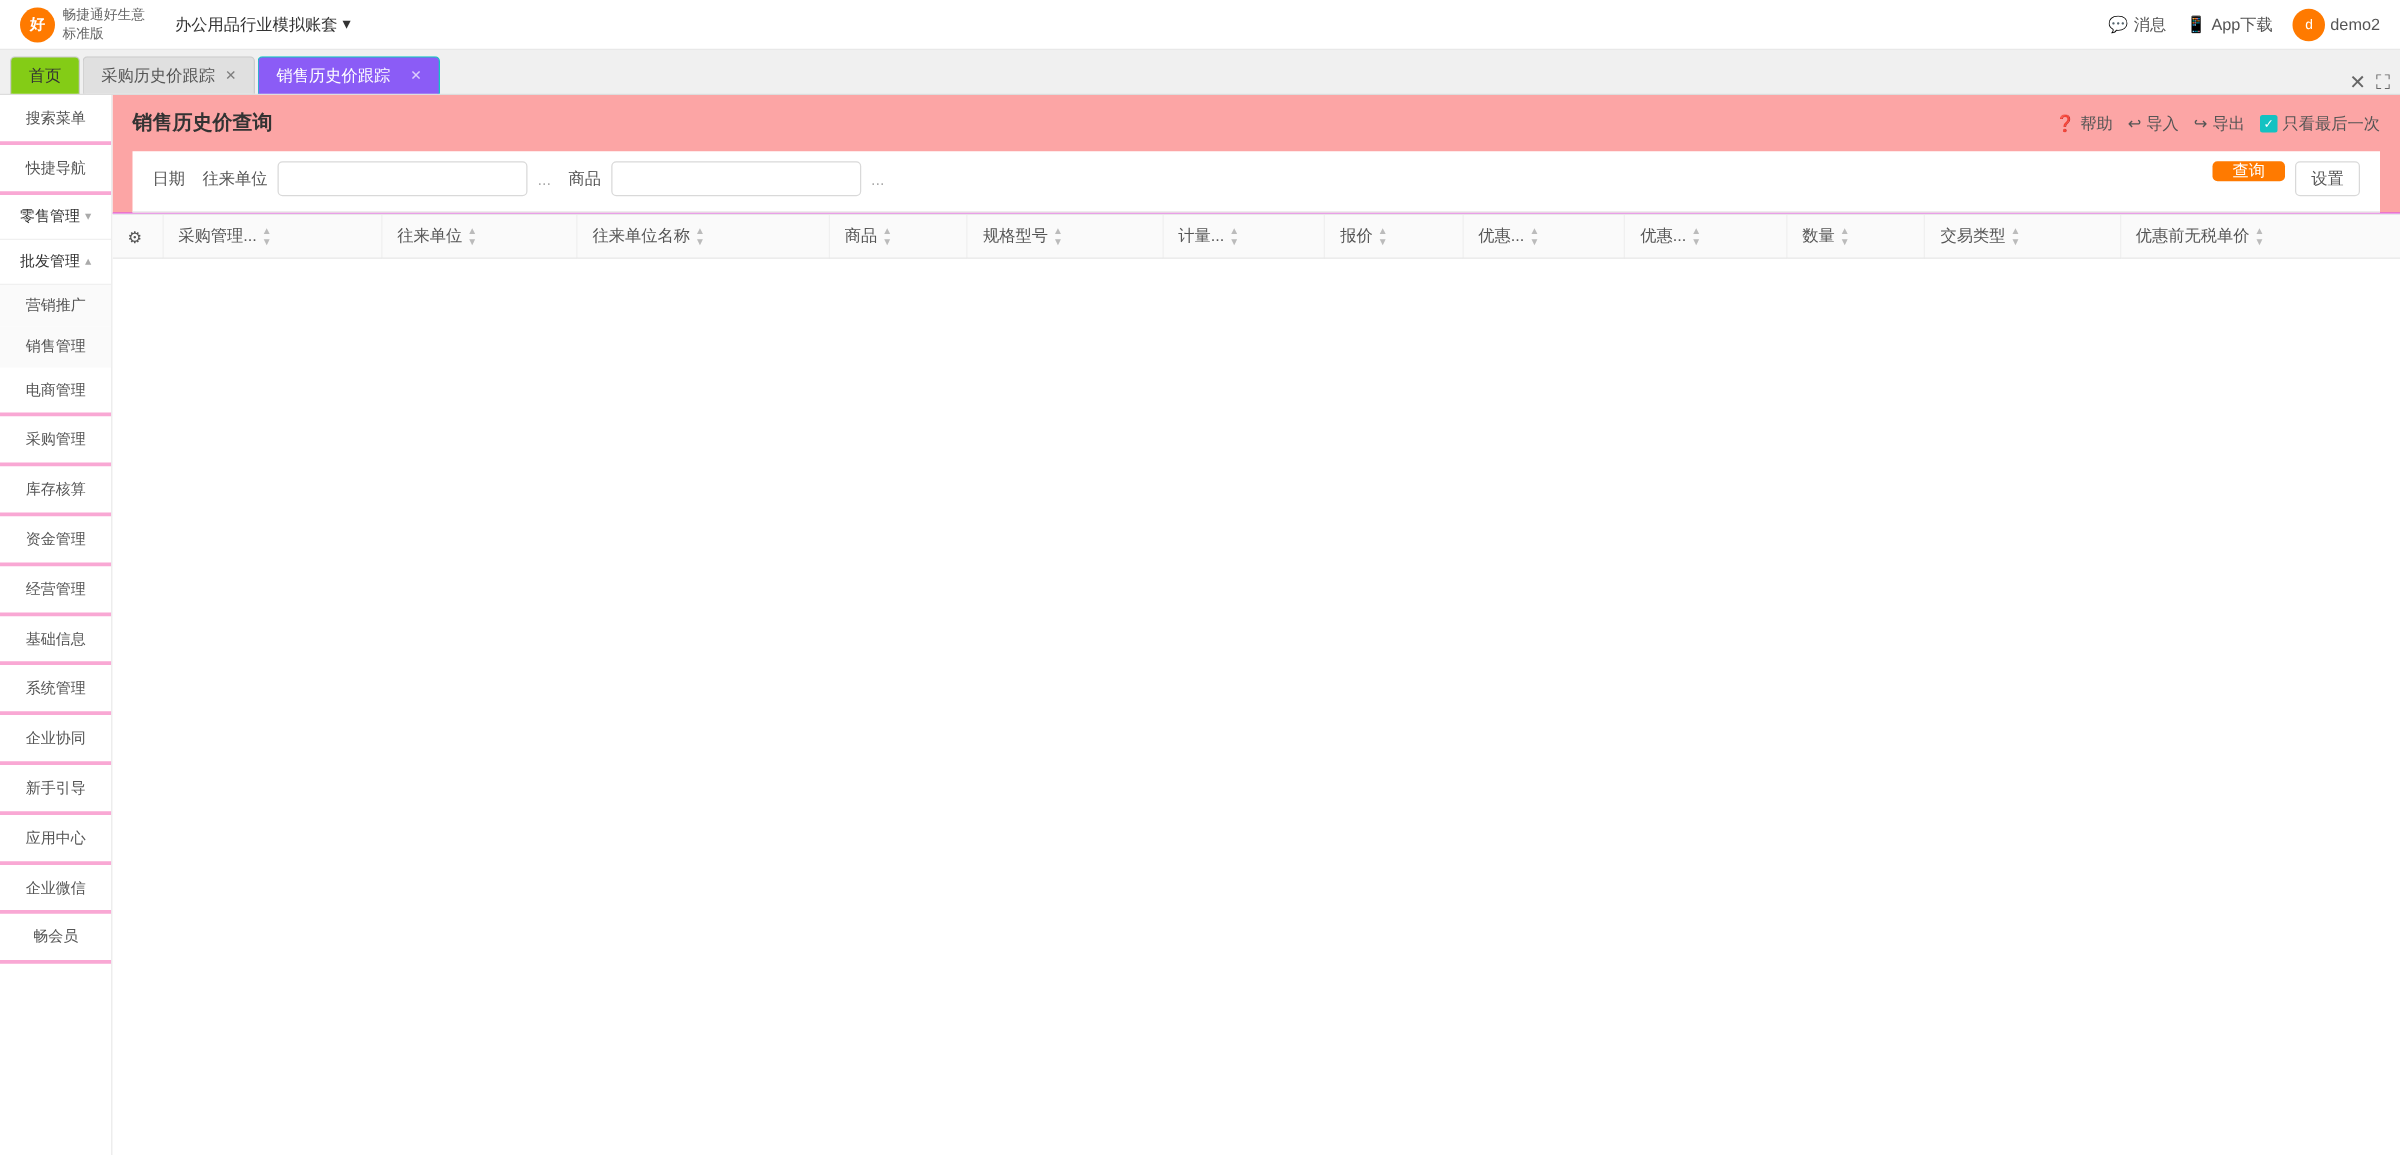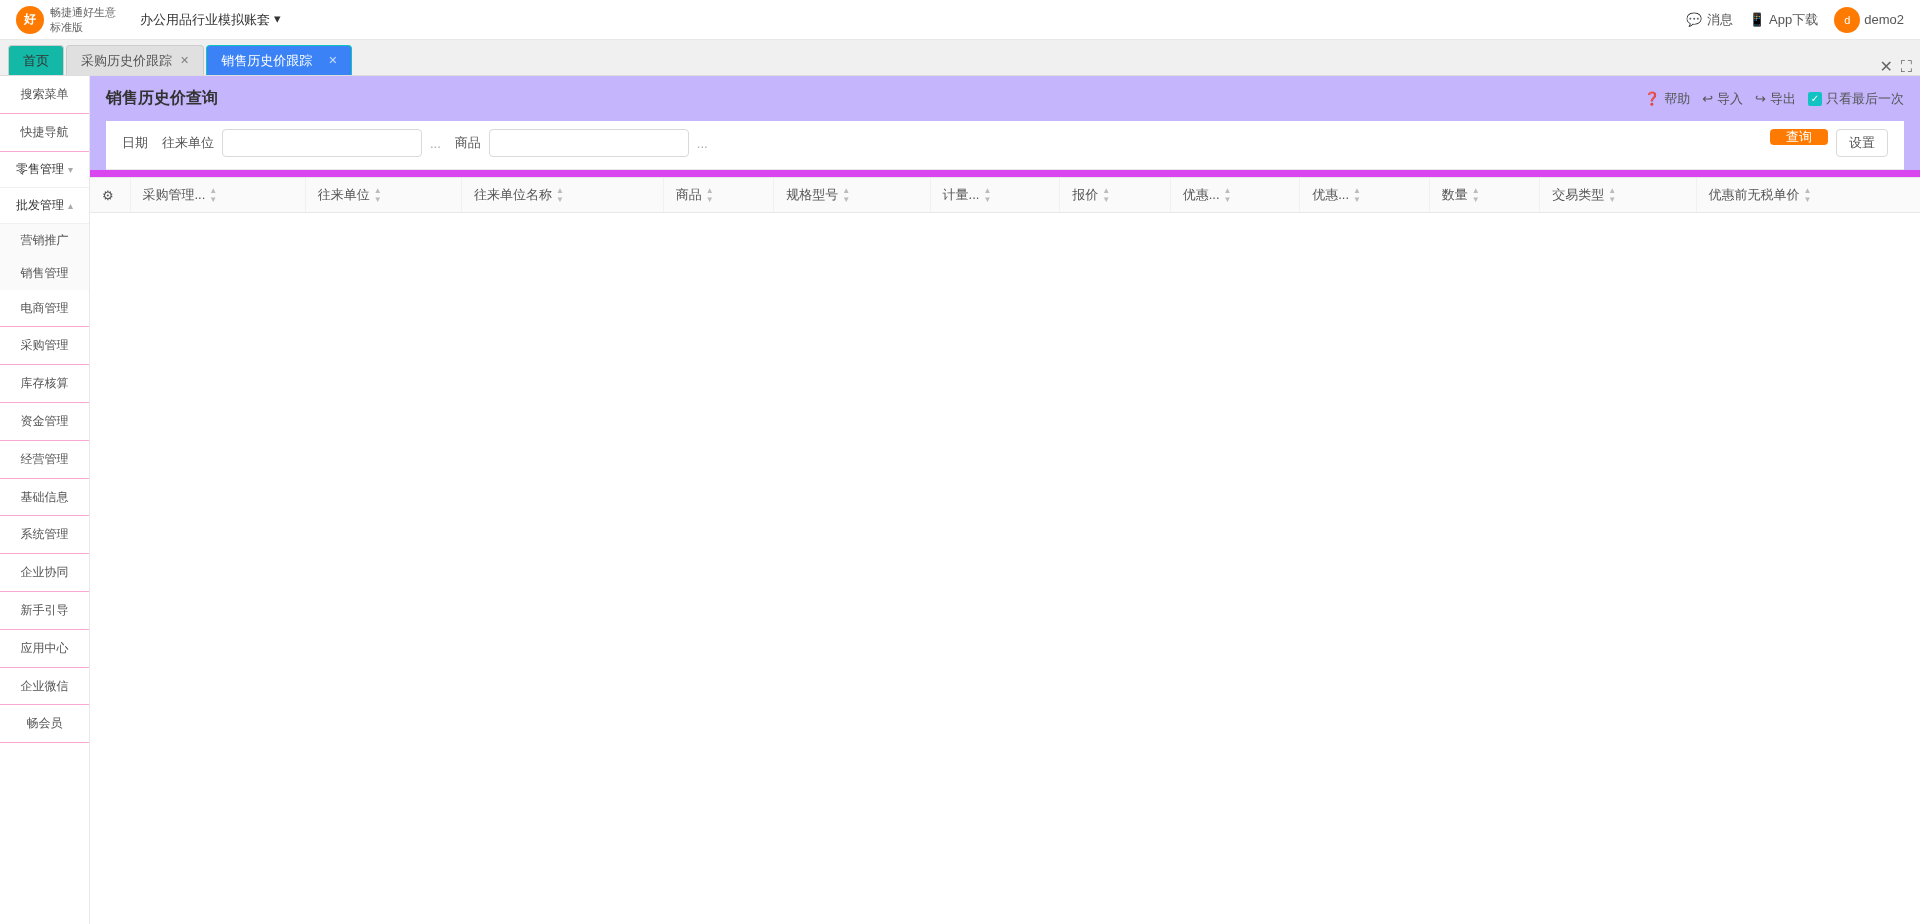--- a/index.html
+++ b/index.html
@@ -44,27 +44,27 @@
       cursor: pointer;
       border-radius: 4px 4px 0 0;
       font-size: 13px;
       color: #555;
       background: #e0e0e0;
       margin-right: 2px;
       border: 1px solid #ccc;
       border-bottom: none;
     }
     .tab.active {
-      background: #3b82f6;
+      background: #8b5cf6;
       color: white;
       border-color: #13c2c2;
       gap: 16px;
     }
     .tab .tab-close { font-size: 11px; opacity: 0.7; cursor: pointer; }
-    .tab-home { background: #14b8a6; color: #333; }
+    .tab-home { background: #84cc16; color: #333; }
     .tab-bar-right { margin-left: auto; display: flex; align-items: center; gap: 8px; }
     .tab-bar-btn { font-size: 16px; color: #666; cursor: pointer; line-height: 1; }
 
     
     .main-layout { display: flex; flex: 1; overflow: hidden; }
 
     
     .sidebar {
       width: 90px;
       background: #fff;
@@ -75,21 +75,21 @@
       overflow-y: auto;
     }
     .sidebar-item {
       display: flex;
       flex-direction: column;
       align-items: center;
       padding: 10px 4px;
       cursor: pointer;
       font-size: 12px;
       color: #555;
-      border-bottom: 1px solid #f9a8d4;
+      border-bottom: 3px solid #f9a8d4;
       text-align: right;
       line-height: 1.4;
     }
     .sidebar-sub-item {
       display: flex;
       align-items: center;
       justify-content: center;
       padding: 8px 16px;
       font-size: 12px;
       color: #555;
@@ -114,23 +114,23 @@
     .content-area {
       flex: 1;
       display: flex;
       flex-direction: column;
       overflow: hidden;
       background: #f5f5f5;
     }
 
     
     .page-header {
-      background: #c4b5fd;
+      background: #fca5a5;
       padding: 12px 16px 0 16px;
-      border-bottom: 7px solid #d946ef;
+      border-bottom: 1px solid #d946ef;
       flex-shrink: 0;
     }
     .page-title-row {
       display: flex;
       align-items: center;
       justify-content: space-between;
       margin-bottom: 12px;
     }
     .page-title { font-size: 16px; font-weight: bold; color: #333; }
     .page-actions { display: flex; align-items: center; gap: 12px; }

